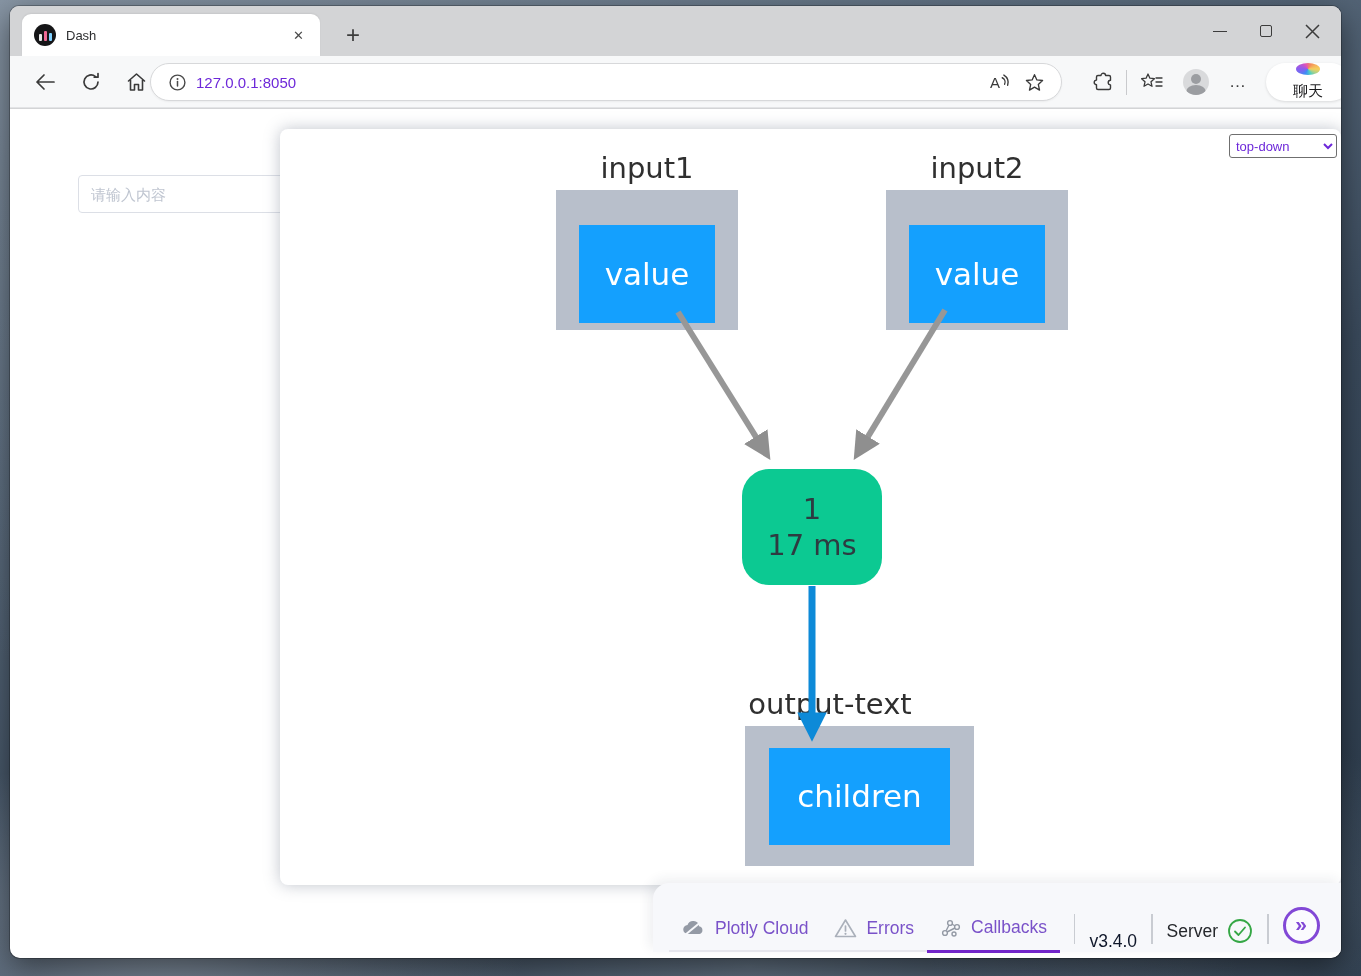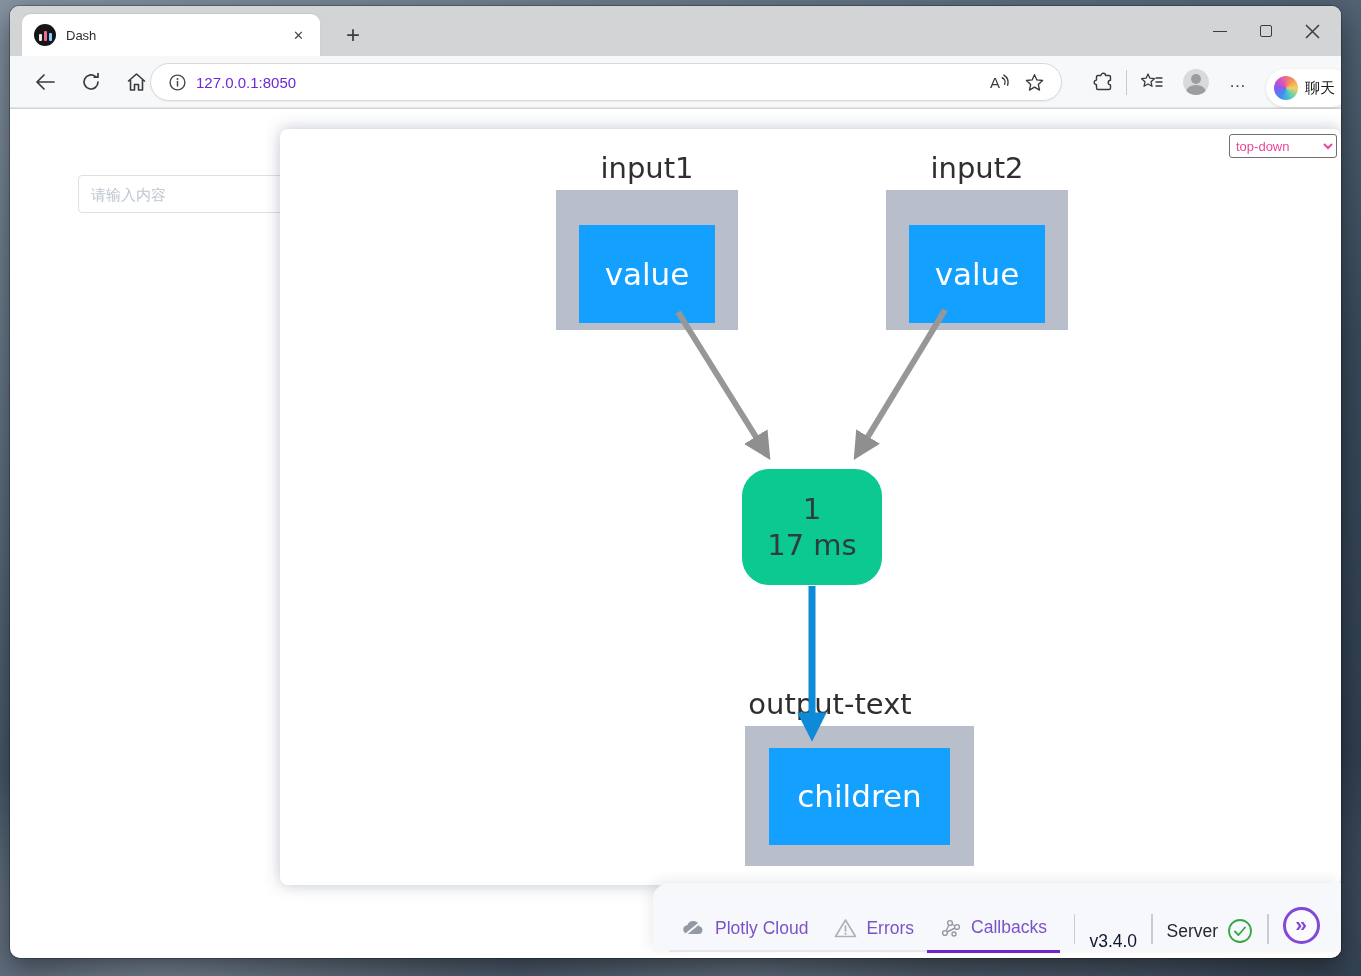--- a/index.html
+++ b/index.html
@@ -59,37 +59,37 @@
   .urlbar .info { margin:0 10px 0 8px; }
   .url-text { font-size:15px; color:#6d28d9; flex:1 1 auto; }
   .pill-icon { width:34px; height:34px; display:flex; align-items:center; justify-content:center; }
   .vdiv-nav { position:absolute; top:14px; width:1px; height:25px; background:#c9cacd; }
   .avatar { position:absolute; left:1173px; top:13px; width:26px; height:26px; border-radius:50%;
     background:#d9dadc; overflow:hidden; }
   .avatar b { position:absolute; left:8px; top:5px; width:10px; height:10px; border-radius:50%; background:#9b9da1; }
   .avatar u { position:absolute; left:3px; top:16px; width:20px; height:14px; border-radius:50%; background:#9b9da1; }
   .ellipsis { position:absolute; left:1210px; top:0; width:36px; height:52px; display:flex; align-items:center;
     justify-content:center; font-size:17px; letter-spacing:1px; color:#3c3c3c; }
-  .copilot-pill { position:absolute; left:1256px; top:13px; width:84px; height:38px; background:#fff;
-    border-radius:19px; box-shadow:0 1px 3px rgba(0,0,0,.12); display:flex; align-items:center; padding:0 8px; gap:7px; }
+  .copilot-pill { position:absolute; left:1256px; top:7px; width:84px; height:38px; background:#fff;
+    border-radius:19px; box-shadow:0 1px 3px rgba(0,0,0,.12); display:flex; align-items:center; padding:0 8px; gap:7px;flex-direction:column; }
   .copilot-disc { width:24px; height:24px; border-radius:50%;
     background:conic-gradient(from 210deg, #3e8df5, #8a5cf0, #e052b9, #f58a5c, #f5d05c, #4fd0c0, #3e8df5); }
   .copilot-label { font-size:15px; color:#1c1c1e; }
 
   
   .page { position:absolute; left:0; top:103px; width:100%; height:849px; background:#fff; border-radius:0 0 10px 10px; }
   .app-input { position:absolute; left:68px; top:66px; width:230px; height:38px; border:1px solid #dcdfe6;
     border-radius:4px; font-size:15px; padding:0 12px; color:#333; outline:none; z-index:1; background:#fff; }
   .app-input::placeholder { color:#bfc5d0; }
 
   
   .panel { position:absolute; left:270px; top:20px; width:1061px; height:756px; background:#fff;
     border-radius:8px; box-shadow:0 0 16px rgba(90,100,120,.38); z-index:2; }
   .layout-select { position:absolute; right:4px; top:5px; width:108px; height:24px; font-size:13px;
-    font-family:"Liberation Sans", sans-serif; border:1px solid #6f6f6f; border-radius:3px; background:#fff; color:#ec4899; padding:0 2px; }
+    font-family:"Liberation Sans", sans-serif; border:1px solid #6f6f6f; border-radius:3px; background:#fff; color:#6d28d9; padding:0 2px; }
 
   .gfont { font-family:"DejaVu Sans", sans-serif; }
   .gnode { position:absolute; z-index:3; }
   .gtitle { font-size:29px; color:#2f2f2f; text-align:center; height:42px; line-height:40px; white-space:nowrap; }
   .gcomp { background:var(--component-gray); display:flex; align-items:center; justify-content:center; }
   .gprop { background:var(--prop-blue); color:#fff; font-size:31px; display:flex; align-items:center; justify-content:center; }
   .n-input1 { left:276px; top:19px; width:182px; }
   .n-input2 { left:606px; top:19px; width:182px; }
   .n-input1 .gcomp, .n-input2 .gcomp { width:182px; height:140px; }
   .n-input1 .gprop, .n-input2 .gprop { width:136px; height:98px;margin-top:28px; }

